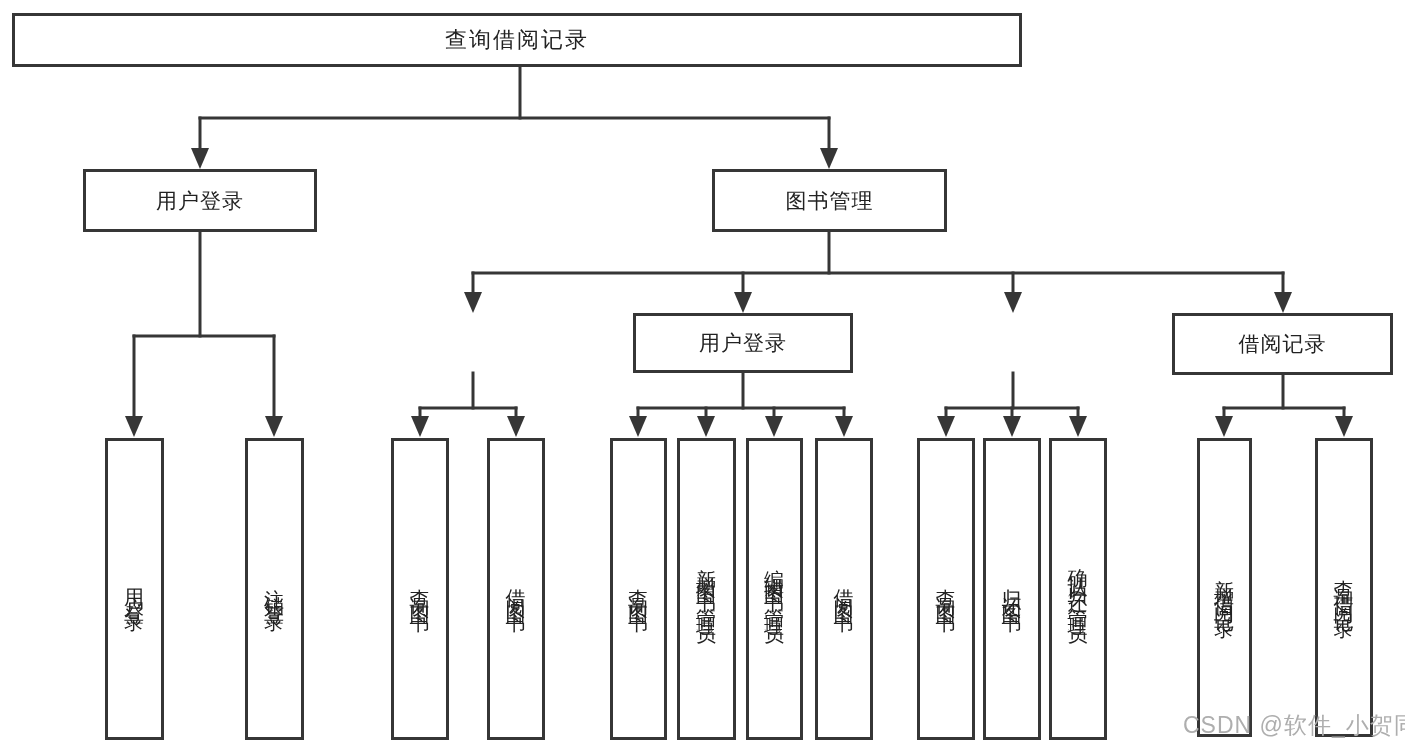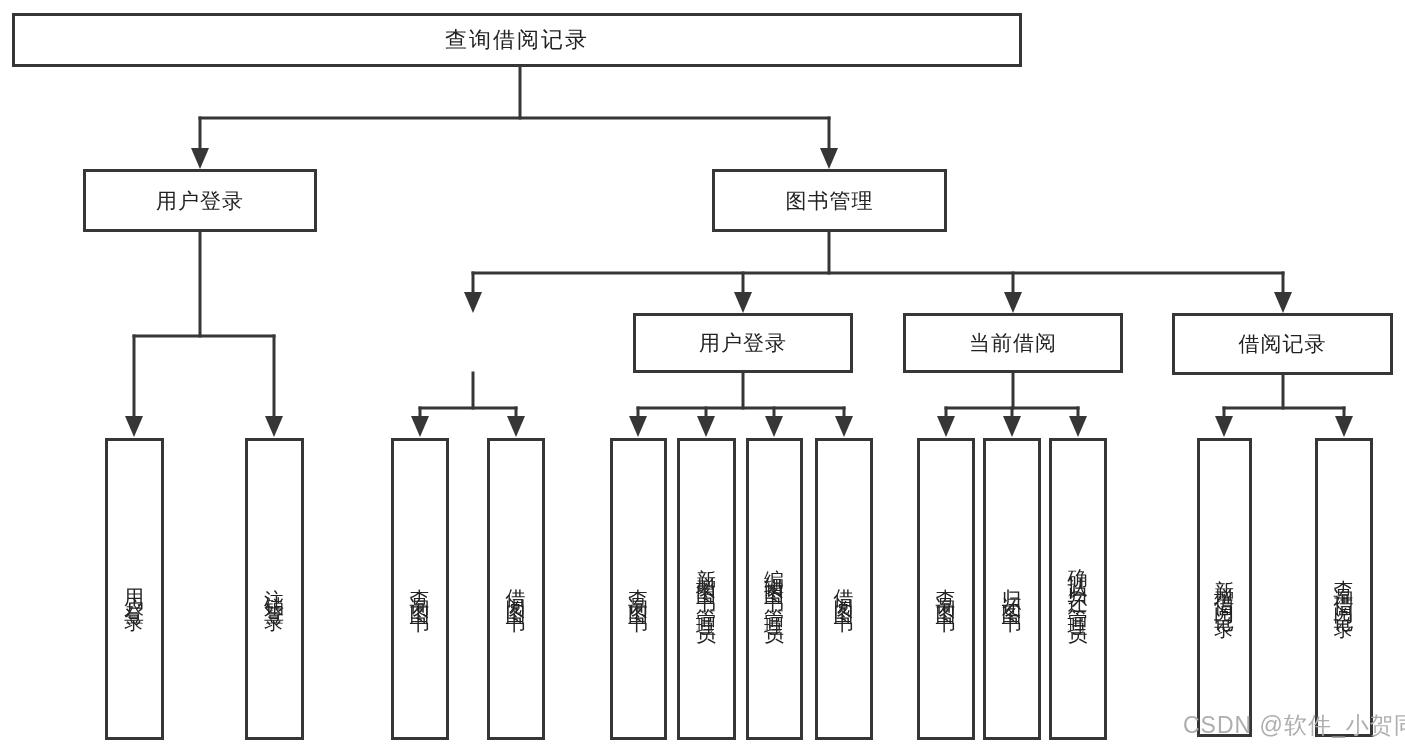--- a/index.html
+++ b/index.html
@@ -103,23 +103,20 @@
     </div>
     <div class="box h" style="left: 83px; top: 169px; width: 234px; height: 63px;">
       <span>用户登录</span>
     </div>
     <div class="box h" style="left: 712px; top: 169px; width: 235px; height: 63px;">
       <span>图书管理</span>
     </div>
     <div class="box h" style="left: 633px; top: 313px; width: 220px; height: 60px;">
       <span>用户登录</span>
     </div>
-    <div class="box h" style="left: 903px; top: 313px; width: 220px; height: 60px;">
-      <span>当前借阅</span>
-    </div>
     <div class="box h" style="left: 1172px; top: 313px; width: 221px; height: 62px;">
       <span>借阅记录</span>
     </div>
     <div class="box v" style="left: 105px; top: 438px; width: 59px; height: 302px;">
       <span>用户登录</span>
     </div>
     <div class="box v" style="left: 245px; top: 438px; width: 59px; height: 302px;">
       <span>注销登录</span>
     </div>
     <div class="box v" style="left: 391px; top: 438px; width: 58px; height: 302px;">

